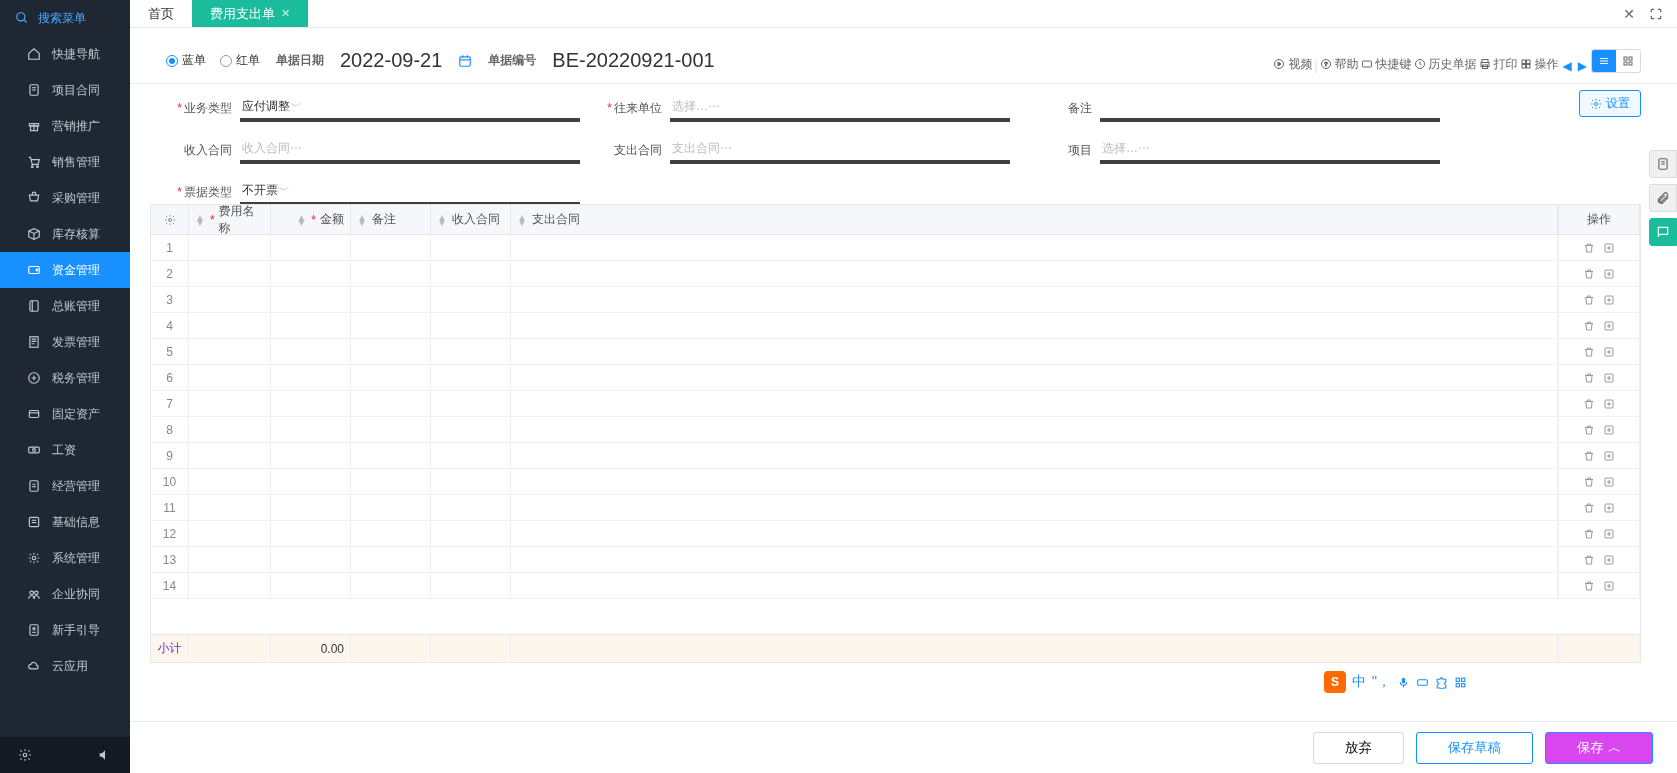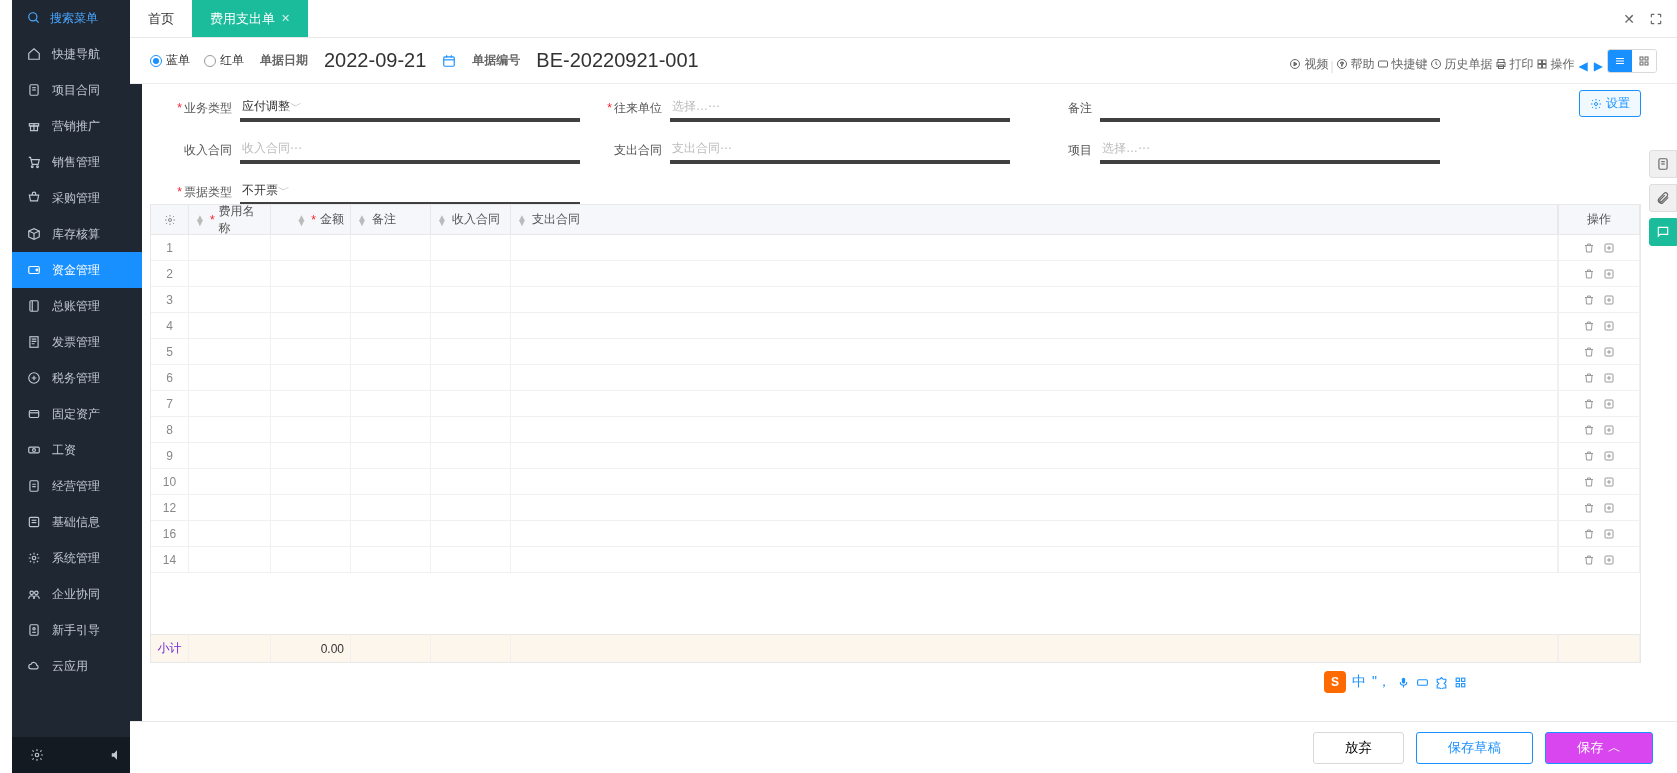--- a/index.html
+++ b/index.html
@@ -1,37 +1,37 @@
 <!DOCTYPE html>
 <html><head>
 <meta charset="utf-8">
 <style>
 * { margin: 0; padding: 0; box-sizing: border-box; font-family: "Microsoft YaHei", Arial, sans-serif; }
 body { width: 1677px; height: 773px; overflow: hidden; background: #fff; font-size: 12px; color: #333; position: relative; }
 
 
-.sidebar { position: absolute; left: 12px; top: 0; width: 130px; height: 773px; background: #1f2733; color: #c0c8d0; display: flex; flex-direction: column; }
+.sidebar { position: absolute; left: 0; top: 0; width: 130px; height: 773px; background: #1f2733; color: #c0c8d0; display: flex; flex-direction: column; }
 .sidebar-search { height: 36px; display: flex; align-items: center; padding: 0 14px; color: #4aa8ff; gap: 8px; cursor: pointer; }
-.sidebar-item { height: 36px; display: flex; align-items: center; padding: 0 14px; gap: 10px; cursor: pointer; }
+.sidebar-item { height: 36px; display: flex; align-items: center; padding: 0 26px; gap: 10px; cursor: pointer; }
 .sidebar-item.active { background: #1890ff; color: #fff; }
 .sidebar-icon { width: 16px; height: 16px; display: inline-flex; align-items: center; justify-content: center; }
 .sidebar-bottom { margin-top: auto; height: 36px; display: flex; align-items: center; justify-content: space-between; padding: 0 18px; background: #141a22; }
 .sidebar-scroll { flex: 1; overflow-y: auto; }
 
 
-.tabbar { position: absolute; left: 130px; top: 0; right: 0; height: 38px; background: #fff; border-bottom: 1px solid #e8e8e8; display: flex; align-items: stretch; }
+.tabbar { position: absolute; left: 130px; top: 0; right: 0; height: 28px; background: #fff; border-bottom: 1px solid #e8e8e8; display: flex; align-items: stretch; }
 .tab { padding: 0 18px; display: flex; align-items: center; gap: 6px; cursor: pointer; font-size: 13px; }
 .tab.home { color: #333; }
 .tab.active { background: #1abc9c; color: #fff; }
 .tab-close { font-size: 11px; opacity: 0.8; }
 .tabbar-right { margin-left: auto; display: flex; align-items: center; gap: 14px; padding-right: 14px; }
 .tb-icon { color: #666; cursor: pointer; font-size: 14px; }
 
 
-.toolbar { position: absolute; left: 130px; top: 38px; right: 0; height: 46px; background: #fff; border-bottom: 1px solid #eee; display: flex; align-items: center; padding: 0 20px; gap: 16px; }
+.toolbar { position: absolute; left: 130px; top: 38px; right: 0; height: 46px; background: #fff; border-bottom: 1px solid #eee; display: flex; align-items: center; padding: 0 36px; gap: 16px; }
 .radio-group { display: flex; align-items: center; gap: 14px; }
 .radio { display: flex; align-items: center; gap: 4px; cursor: pointer; }
 .radio-dot { width: 12px; height: 12px; border: 1px solid #999; border-radius: 50%; display: inline-flex; align-items: center; justify-content: center; }
 .radio.checked .radio-dot { border-color: #1890ff; }
 .radio.checked .radio-dot::after { content: ""; width: 6px; height: 6px; background: #1890ff; border-radius: 50%; }
 .tool-label { color: #666; font-weight: bold; }
 .tool-value { color: #333; font-size: 20px; }
 .cal-icon { color: #1890ff; cursor: pointer; }
 .toolbar-right { margin-left: auto; display: flex; align-items: flex-end; gap: 2px; color: #666; }
 .tool-link { display: flex; align-items: center; gap: 3px; cursor: pointer; }
@@ -715,20 +715,42 @@
           <span>
             <svg width="12" height="12" viewBox="0 0 24 24" fill="none" stroke="currentColor" stroke-width="2">
               <rect x="4" y="4" width="16" height="16" rx="2"></rect>
               <line x1="12" y1="8" x2="12" y2="16"></line>
               <line x1="8" y1="12" x2="16" y2="12"></line>
             </svg>
           </span>
         </div>
       </div>
       <div class="trow">
+        <div class="td td-num">11</div>
+        <div class="td col-name"></div>
+        <div class="td col-amt"></div>
+        <div class="td col-remark"></div>
+        <div class="td col-in"></div>
+        <div class="td col-out"></div>
+        <div class="td td-ops">
+          <span>
+            <svg width="12" height="12" viewBox="0 0 24 24" fill="none" stroke="currentColor" stroke-width="2">
+              <path d="M4 7h16M9 7V4h6v3M6 7l1 13h10l1-13"></path>
+            </svg>
+          </span>
+          <span>
+            <svg width="12" height="12" viewBox="0 0 24 24" fill="none" stroke="currentColor" stroke-width="2">
+              <rect x="4" y="4" width="16" height="16" rx="2"></rect>
+              <line x1="12" y1="8" x2="12" y2="16"></line>
+              <line x1="8" y1="12" x2="16" y2="12"></line>
+            </svg>
+          </span>
+        </div>
+      </div>
+      <div class="trow">
         <div class="td td-num">12</div>
         <div class="td col-name"></div>
         <div class="td col-amt"></div>
         <div class="td col-remark"></div>
         <div class="td col-in"></div>
         <div class="td col-out"></div>
         <div class="td td-ops">
           <span>
             <svg width="12" height="12" viewBox="0 0 24 24" fill="none" stroke="currentColor" stroke-width="2">
               <path d="M4 7h16M9 7V4h6v3M6 7l1 13h10l1-13"></path>
@@ -737,21 +759,21 @@
           <span>
             <svg width="12" height="12" viewBox="0 0 24 24" fill="none" stroke="currentColor" stroke-width="2">
               <rect x="4" y="4" width="16" height="16" rx="2"></rect>
               <line x1="12" y1="8" x2="12" y2="16"></line>
               <line x1="8" y1="12" x2="16" y2="12"></line>
             </svg>
           </span>
         </div>
       </div>
       <div class="trow">
-        <div class="td td-num">16</div>
+        <div class="td td-num">13</div>
         <div class="td col-name"></div>
         <div class="td col-amt"></div>
         <div class="td col-remark"></div>
         <div class="td col-in"></div>
         <div class="td col-out"></div>
         <div class="td td-ops">
           <span>
             <svg width="12" height="12" viewBox="0 0 24 24" fill="none" stroke="currentColor" stroke-width="2">
               <path d="M4 7h16M9 7V4h6v3M6 7l1 13h10l1-13"></path>
             </svg>

